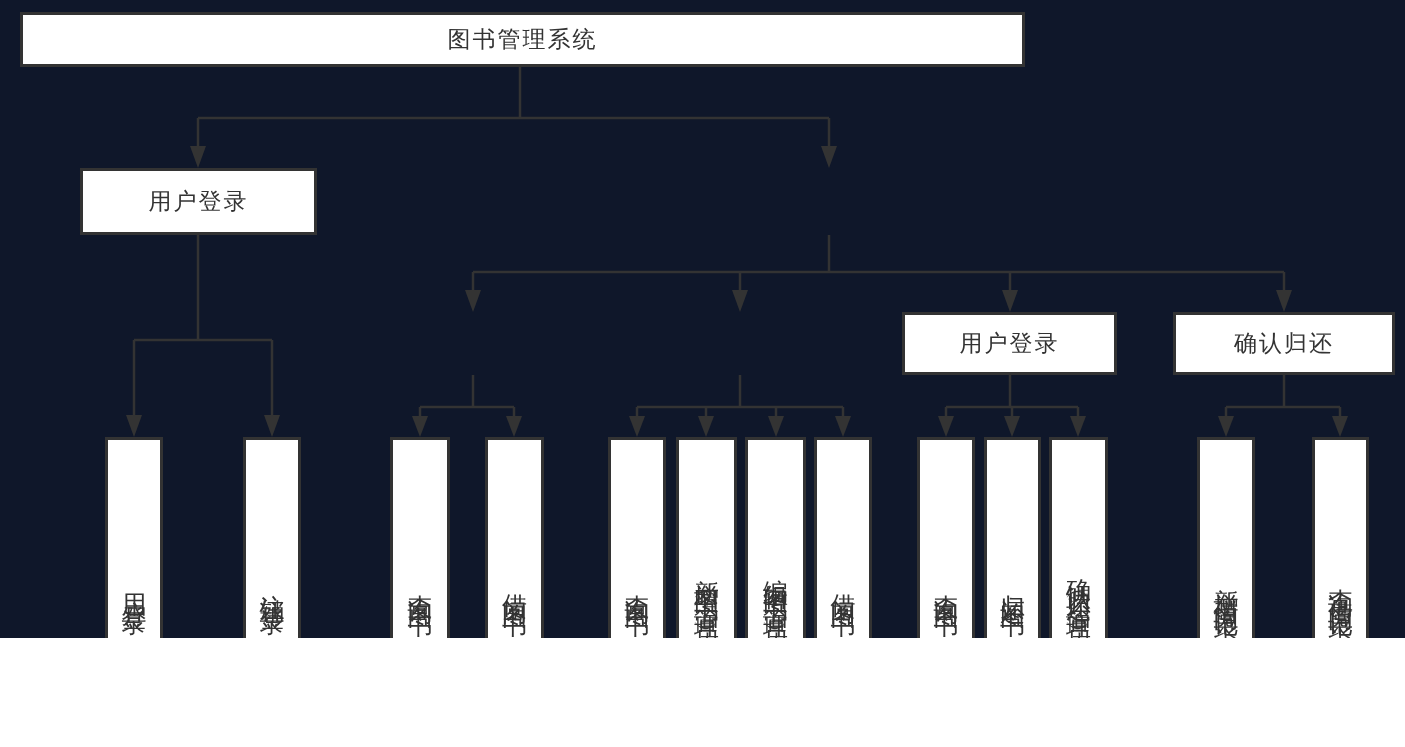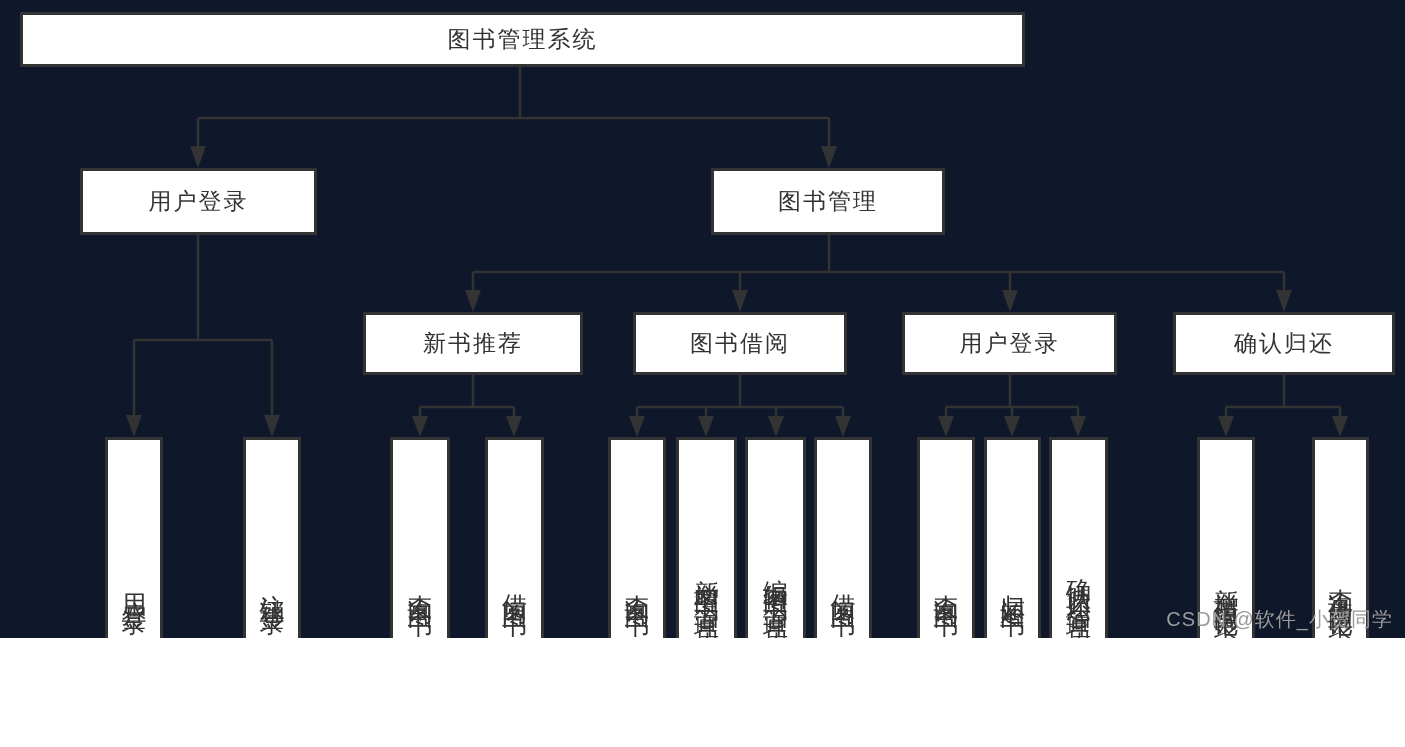--- a/index.html
+++ b/index.html
@@ -93,30 +93,21 @@
     </g>
   </svg>
 
   <div class="node h" style="left:20px;top:12px;width:1005px;height:55px">
     <span>图书管理系统</span>
   </div>
 
   <div class="node h" style="left:80px;top:168px;width:237px;height:67px">
     <span>用户登录</span>
   </div>
-  <div class="node h" style="left:711px;top:168px;width:234px;height:67px">
-    <span>图书管理</span>
-  </div>
 
-  <div class="node h" style="left:363px;top:312px;width:220px;height:63px">
-    <span>新书推荐</span>
-  </div>
-  <div class="node h" style="left:633px;top:312px;width:214px;height:63px">
-    <span>图书借阅</span>
-  </div>
   <div class="node h" style="left:902px;top:312px;width:215px;height:63px">
     <span>用户登录</span>
   </div>
   <div class="node h" style="left:1173px;top:312px;width:222px;height:63px">
     <span>确认归还</span>
   </div>
 
   <div class="node v" style="left:105px;top:437px;width:58px;height:298px">
     <span>用户登录</span>
   </div>
@@ -154,15 +145,14 @@
     <span>确认归还（管理员）</span>
   </div>
 
   <div class="node v" style="left:1197px;top:437px;width:58px;height:298px">
     <span>新增借阅记录</span>
   </div>
   <div class="node v" style="left:1312px;top:437px;width:57px;height:298px">
     <span>查询借阅记录</span>
   </div>
 
-  <div class="watermark">CSDN @软件_小贺同学</div>
 
 </div>
 
 </body></html>

